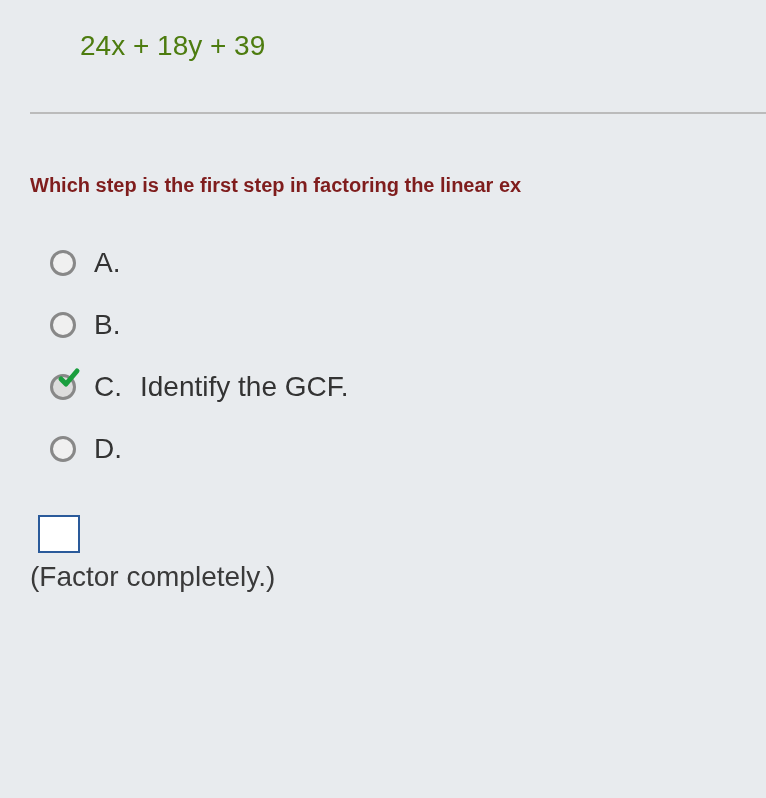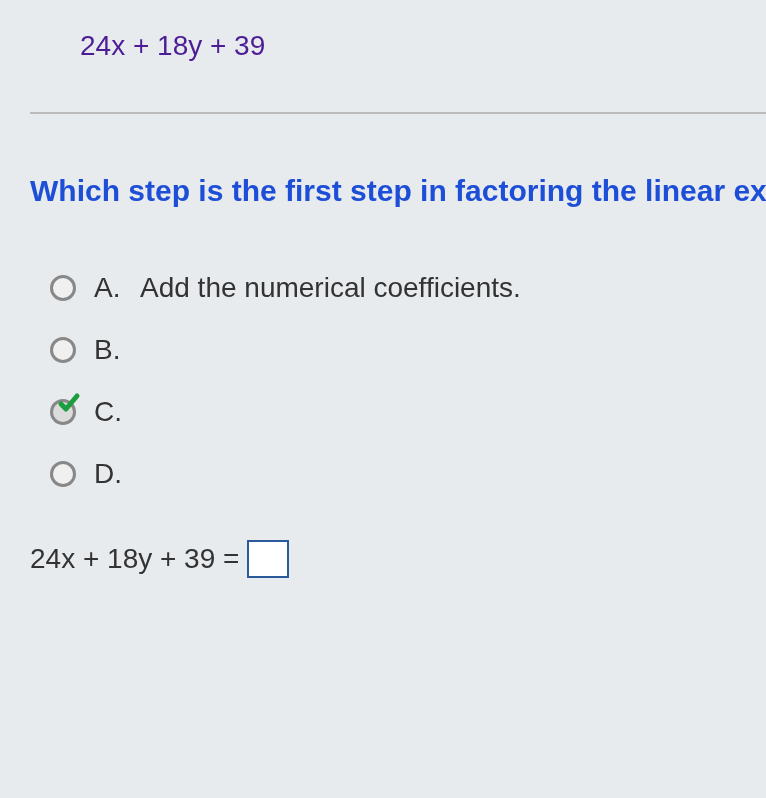--- a/index.html
+++ b/index.html
@@ -11,34 +11,34 @@
       font-family: Arial, Helvetica, sans-serif;
       background: #e8ebee;
       width: 766px;
       height: 798px;
       padding: 30px 0 30px 30px;
       color: #333;
       overflow: hidden;
     }
     .expression-top {
       font-size: 28px;
-      color: #4c1d95;
+      color: #4d7c0f;
       padding-left: 50px;
       margin-bottom: 50px;
     }
     .divider {
       border: none;
       border-top: 2px solid #bbb;
       margin-bottom: 60px;
     }
     .question {
-      font-size: 30px;
+      font-size: 20px;
       font-weight: bold;
-      color: #1d4ed8;
-      margin-bottom: 64px;
+      color: #7f1d1d;
+      margin-bottom: 50px;
       white-space: nowrap;
     }
     .options {
       padding-left: 20px;
     }
     .option {
       display: flex;
       align-items: center;
       margin-bottom: 30px;
       font-size: 28px;
@@ -106,44 +106,44 @@
 
 <hr class="divider">
 
 <div class="question">Which step is the first step in factoring the linear ex</div>
 
 <div class="options">
 
   <div class="option">
     <span class="radio"></span>
     <span class="option-letter">A.</span>
-    <span class="option-text">Add the numerical coefficients.</span>
   </div>
 
   <div class="option">
     <span class="radio"></span>
     <span class="option-letter">B.</span>
   </div>
 
   <div class="option">
     <span class="radio selected">
       <span class="checkmark">
         <svg viewBox="0 0 24 24">
           <path d="M4 13 L9 18 L20 5" stroke="#1a9e3e" stroke-width="5" fill="none" stroke-linecap="round" stroke-linejoin="round"></path>
         </svg>
       </span>
     </span>
     <span class="option-letter">C.</span>
+    <span class="option-text">Identify the GCF.</span>
   </div>
 
   <div class="option">
     <span class="radio"></span>
     <span class="option-letter">D.</span>
   </div>
 
 </div>
 
 <div class="answer-section">
   <div class="answer-line">
-    <span>24x + 18y + 39 =</span>
     <span class="answer-box"></span>
   </div>
+  <div class="factor-hint">(Factor completely.)</div>
 </div>
 
 </body></html>

